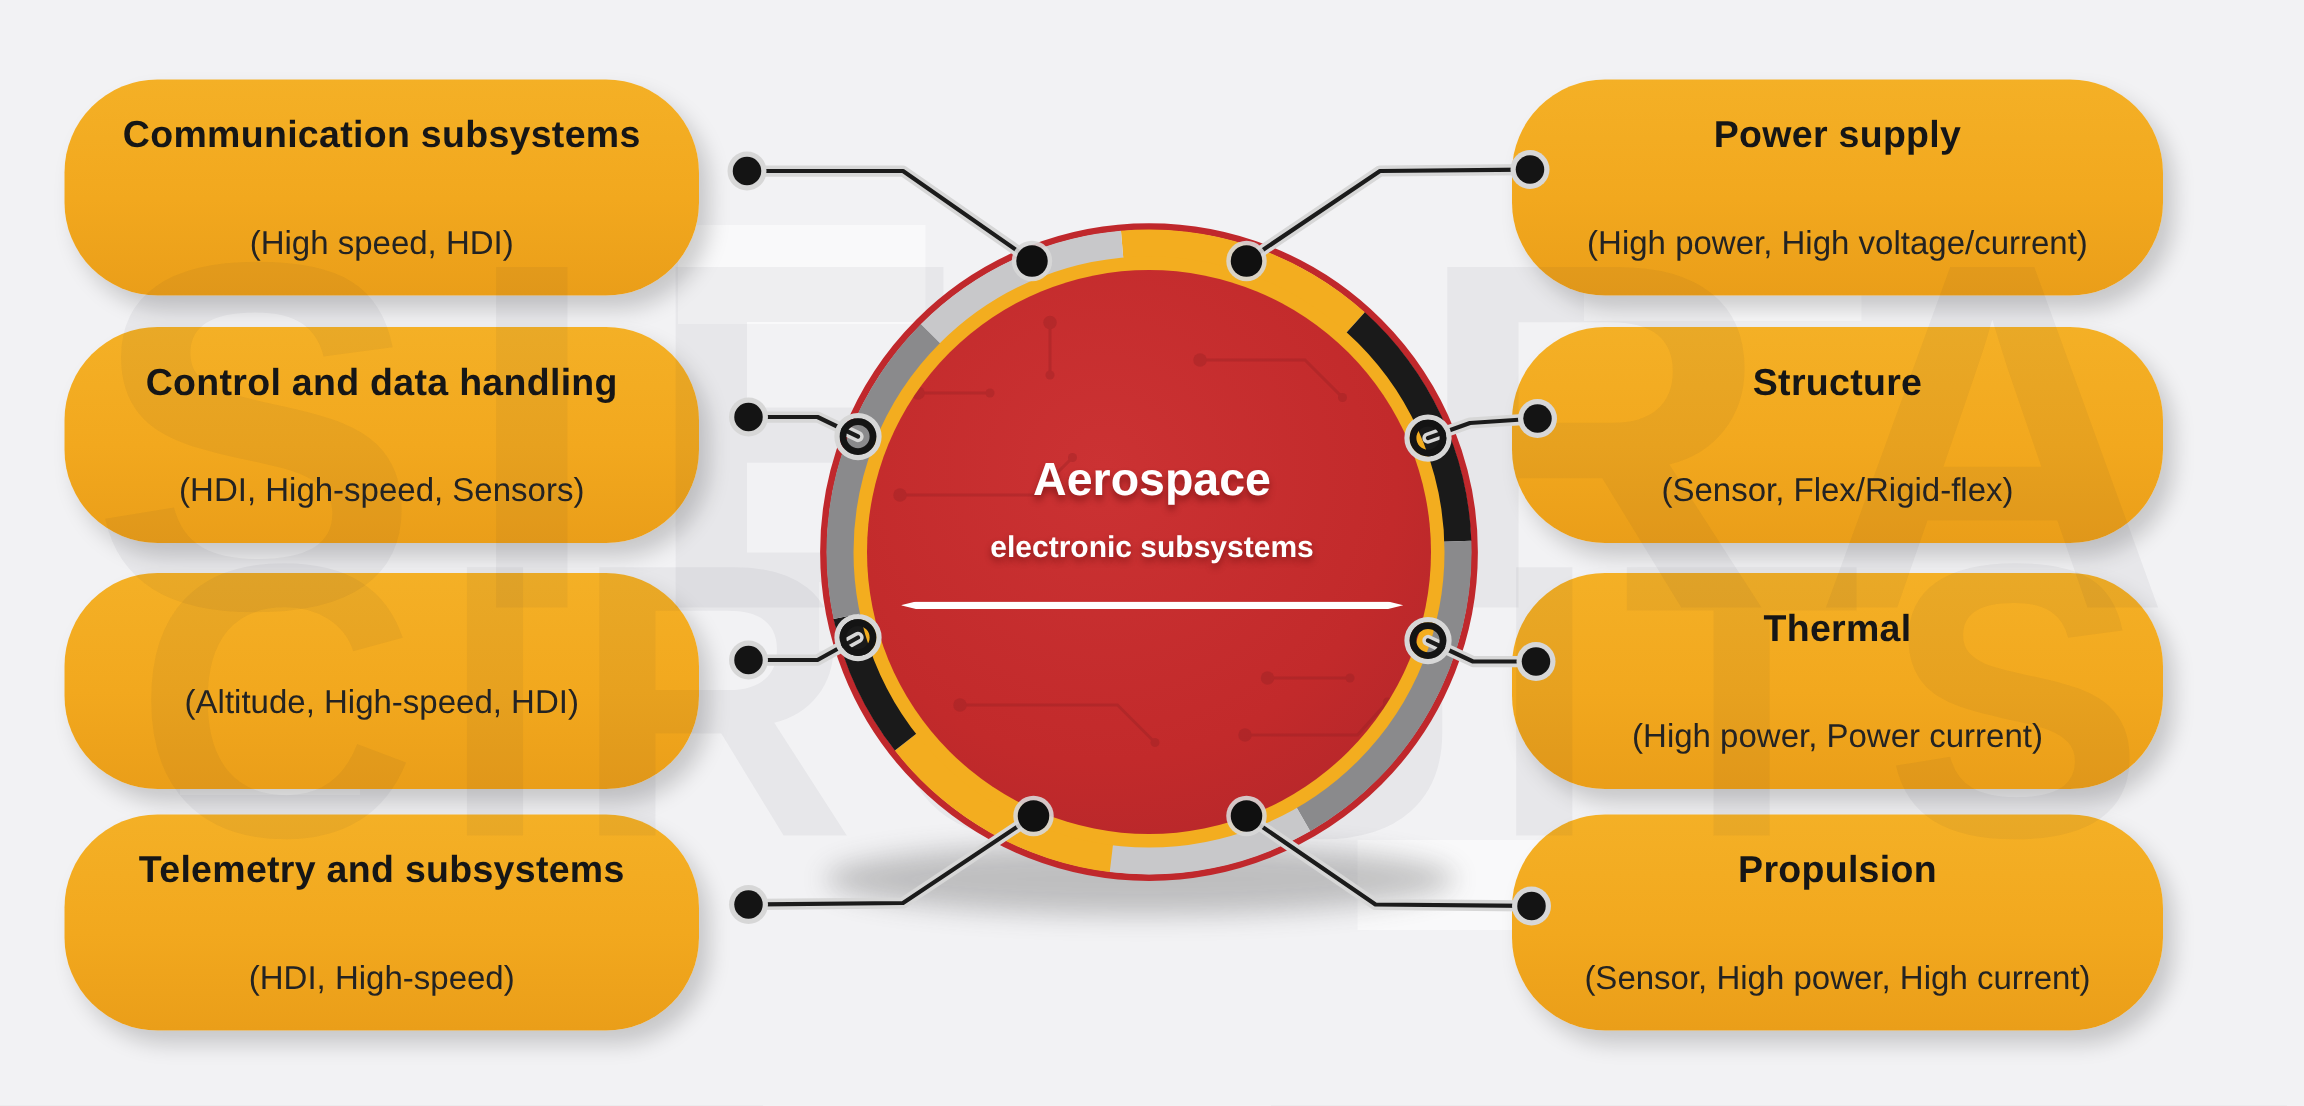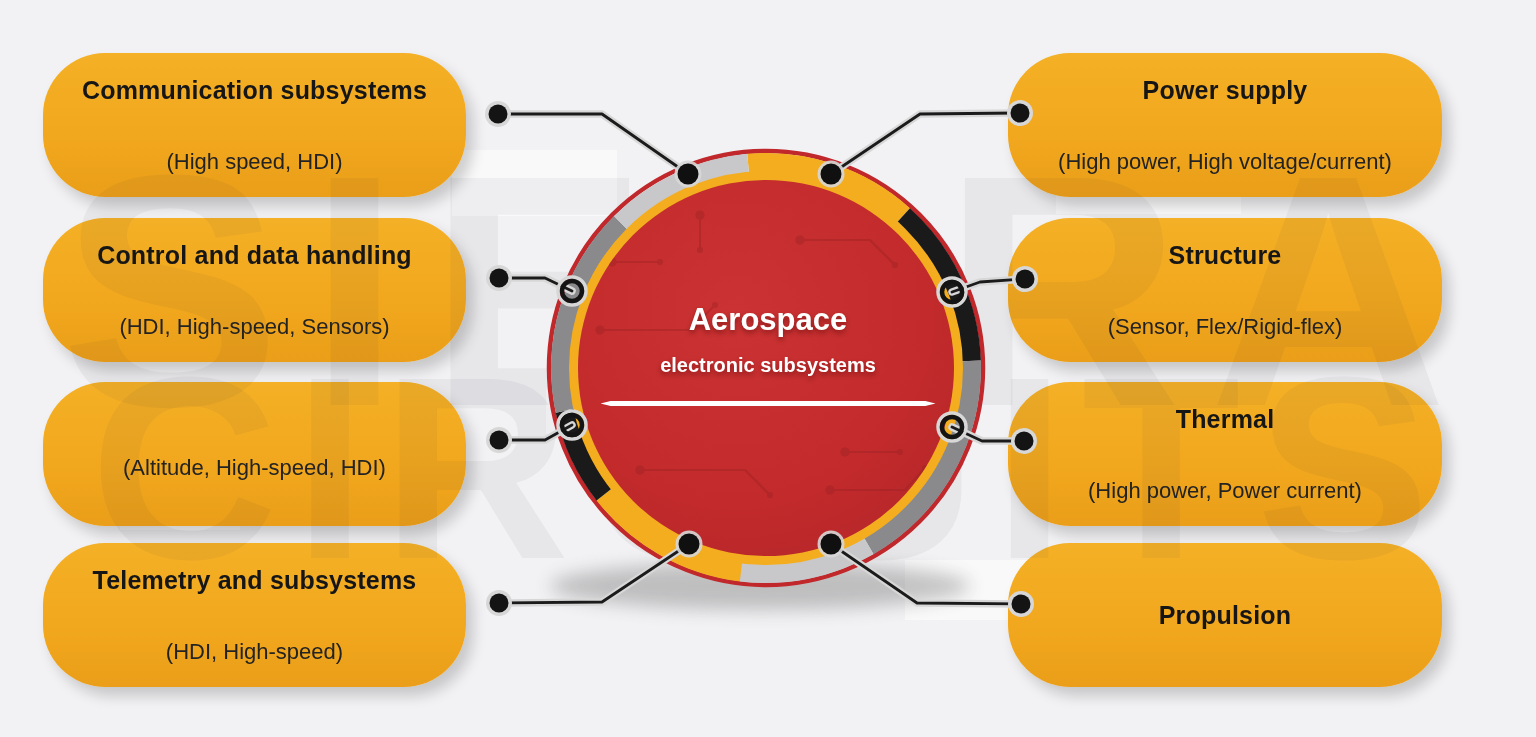--- a/index.html
+++ b/index.html
@@ -81,20 +81,21 @@
   <div class="pill right row2">
     <div class="pill-title">Structure</div>
     <div class="pill-sub">(Sensor, Flex/Rigid-flex)</div>
   </div>
   <div class="pill right row3">
     <div class="pill-title">Thermal</div>
     <div class="pill-sub">(High power, Power current)</div>
   </div>
   <div class="pill right row4">
     <div class="pill-title">Propulsion</div>
+    <div class="pill-sub">(Sensor, High power, High current)</div>
   </div>
 
   <svg id="diagram-svg" width="1536" height="737" viewBox="0 0 1536 737">
       <defs>
         <filter id="blur9" x="-60%" y="-60%" width="220%" height="220%">
           <feGaussianBlur stdDeviation="9"></feGaussianBlur>
         </filter>
         <radialGradient id="redg" cx="42%" cy="35%" r="80%">
           <stop offset="0%" stop-color="#cb3233"></stop>
           <stop offset="65%" stop-color="#c22a2b"></stop>

